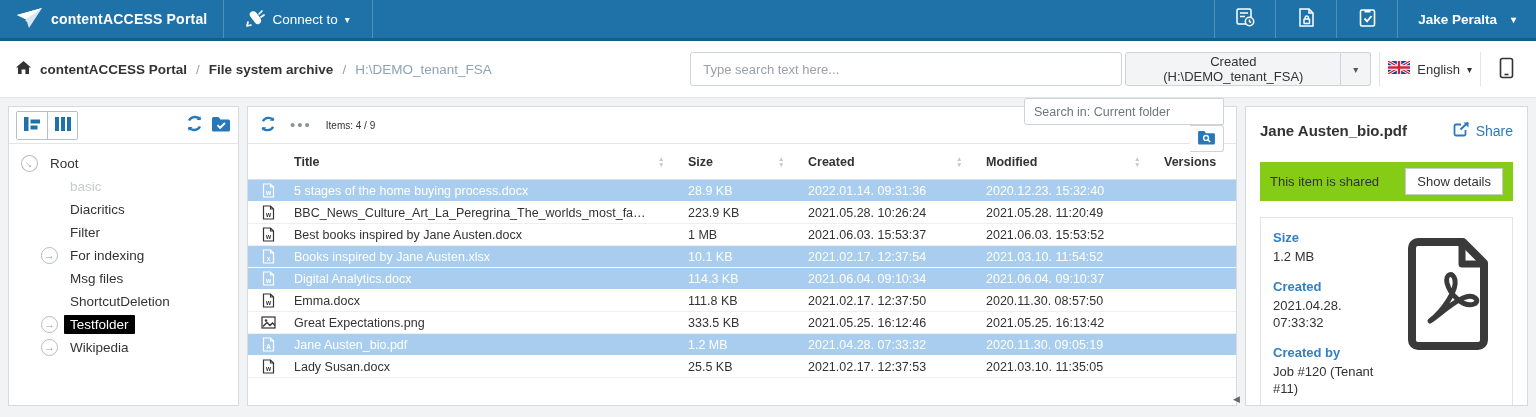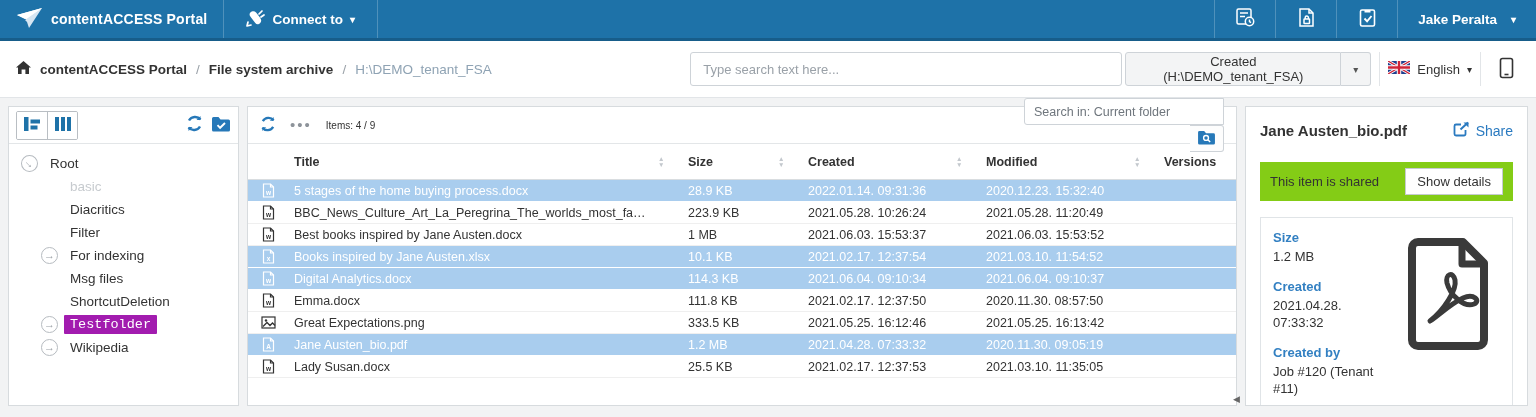--- a/index.html
+++ b/index.html
@@ -6,21 +6,21 @@
   html,body { width:1536px; height:417px; overflow:hidden; background:#f2f3f4;
     font-family:"Liberation Sans", sans-serif; color:#333; font-size:13px; }
 
   
   .navbar { height:41px; background:#1e72a8; border-bottom:3px solid #175d8a;
     display:flex; align-items:stretch; color:#fff; }
   .nav-cell { display:flex; align-items:center; padding:0 16px; }
   .nav-sep { width:1px; background:rgba(255,255,255,.22); }
   .brand { gap:8px; min-width:212px; }
   .brand-text { font-size:14px; font-weight:bold; letter-spacing:.2px; }
-  .connectto { gap:7px; padding:0 22px; cursor:pointer; font-size:13.5px; font-weight:bold; }
+  .connectto { gap:7px; padding:0 22px; cursor:pointer; font-size:13.5px; font-weight:normal; }
   .nav-spacer { flex:1; }
   .nav-icon-btn { width:60px; justify-content:center; cursor:pointer; }
   .user-menu { gap:14px; font-weight:bold; font-size:13.5px; padding:0 20px; cursor:pointer; }
   .caret { font-size:10px; line-height:1; margin-top:1px; }
 
   
   .crumbbar { height:57px; background:#fff; border-bottom:1px solid #e2e5e8;
     display:flex; align-items:center; padding:0 16px; gap:10px; }
   .crumbs { display:flex; align-items:center; gap:9px; font-size:13.5px; white-space:nowrap; }
   .crumb { font-weight:bold; color:#333; cursor:pointer; }
@@ -58,21 +58,21 @@
   .icon-btn { cursor:pointer; display:flex; align-items:center; }
   .tree { padding:8px 0; overflow:hidden; }
   .tree-item { display:flex; align-items:center; height:23px; cursor:pointer; white-space:nowrap; }
   .expander { width:17px; height:17px; border:1px solid #b6bbc0; border-radius:50%;
     display:flex; align-items:center; justify-content:center; color:#9aa0a6;
     font-size:11px; line-height:1; flex:none; margin-right:6px; background:#fff; }
   .expander.expanded { transform:rotate(45deg); }
   .expander-spacer { width:23px; flex:none; }
   .tree-label { padding:2px 6px; font-size:13.5px; color:#333; border-radius:1px; }
   .tree-item.dis .tree-label { color:#c7cbcf; }
-  .tree-item.sel .tree-label { background:#a21caf; color:#fff;font-family:Liberation Mono, monospace; }
+  .tree-item.sel .tree-label { background:#000000; color:#fff; }
 
   
   .grid-toolbar { height:37px; border-bottom:1px solid #e3e6e8; display:flex;
     align-items:center; padding:0 12px; gap:14px; flex:none; }
   .dots { color:#8d939a; font-size:15px; letter-spacing:2px; cursor:pointer; line-height:0.4; }
   .items-count { font-size:10px; color:#333; }
   .searchin-wrap { margin-left:auto; display:flex; align-items:flex-end;flex-direction:column; }
   .searchin-input { width:200px; height:27px; border:1px solid #ced3d8; border-radius:3px 0 0 3px;
     padding:0 9px; font-size:12.5px; color:#555; font-family:"Liberation Sans",sans-serif; }
   .searchin-input::placeholder { color:#6f767d; }

